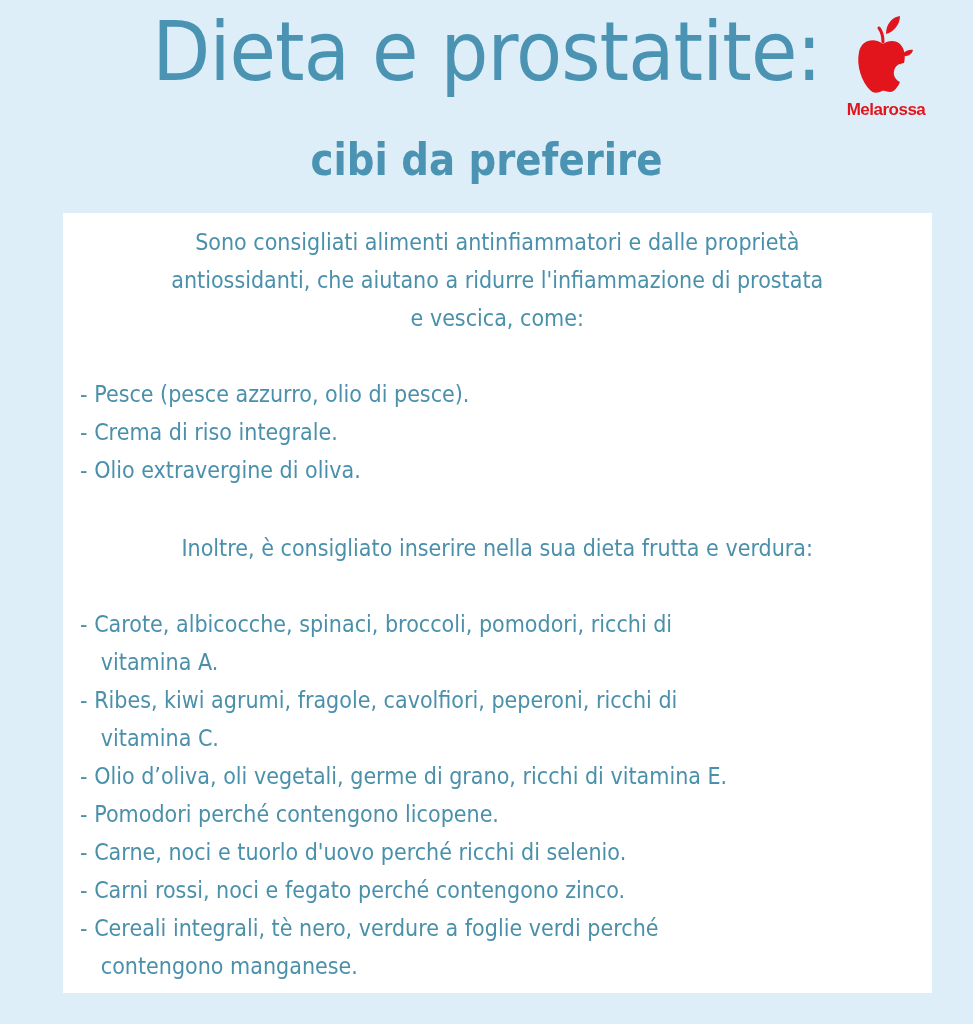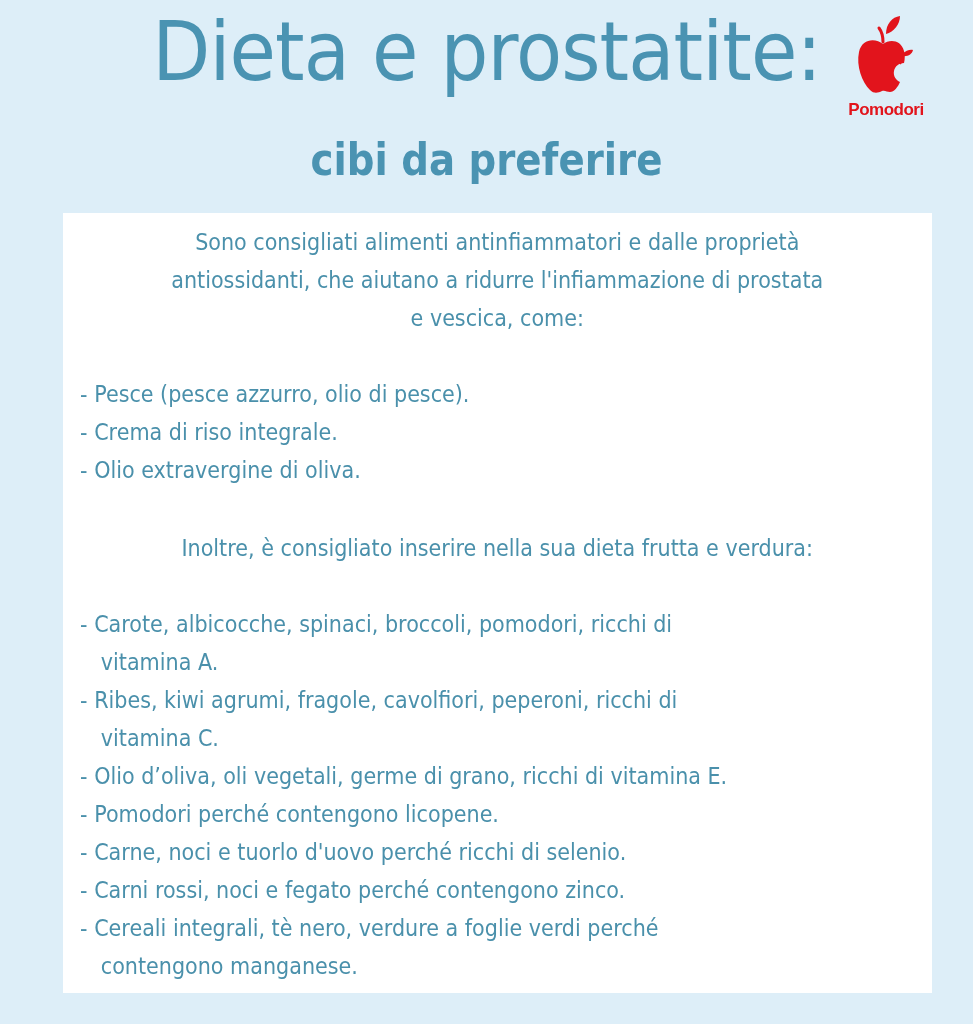--- a/index.html
+++ b/index.html
@@ -131,21 +131,21 @@
 
     <path d="M30 20 C30 10 36 3 44 2 C44 10 38 18 30 20 Z" fill="#e2141c"></path>
 
     <path d="M27 28 C27 22 26 18 23 14" stroke="#e2141c" stroke-width="3" fill="none" stroke-linecap="round"></path>
 
     <path d="M27 30 C20 24 6 24 3 38 C0 52 6 68 14 76 C18 80 22 79 26 77 C29 76 31 78 34 78 C38 78 42 73 44 68 C40 66 37 62 38 57 C39 52 43 49 48 49 C49 45 49 41 48 37 C45 26 34 25 27 30 Z" fill="#e2141c"></path>
 
     <path d="M46 40 C50 36 55 35 57 36 C56 40 52 43 46 42 Z" fill="#e2141c"></path>
     <path d="M44 50 L47 44" stroke="#e2141c" stroke-width="2" fill="none"></path>
   </svg>
-  <div class="logo-text">Pomodori</div>
+  <div class="logo-text">Melarossa</div>
 </div>
 
 <div class="panel">
   <div class="content">
     <div class="intro">
       <div>Sono consigliati alimenti antinfiammatori e dalle proprietà</div>
       <div>antiossidanti, che aiutano a ridurre l'infiammazione di prostata</div>
       <div>e vescica, come:</div>
     </div>
 

